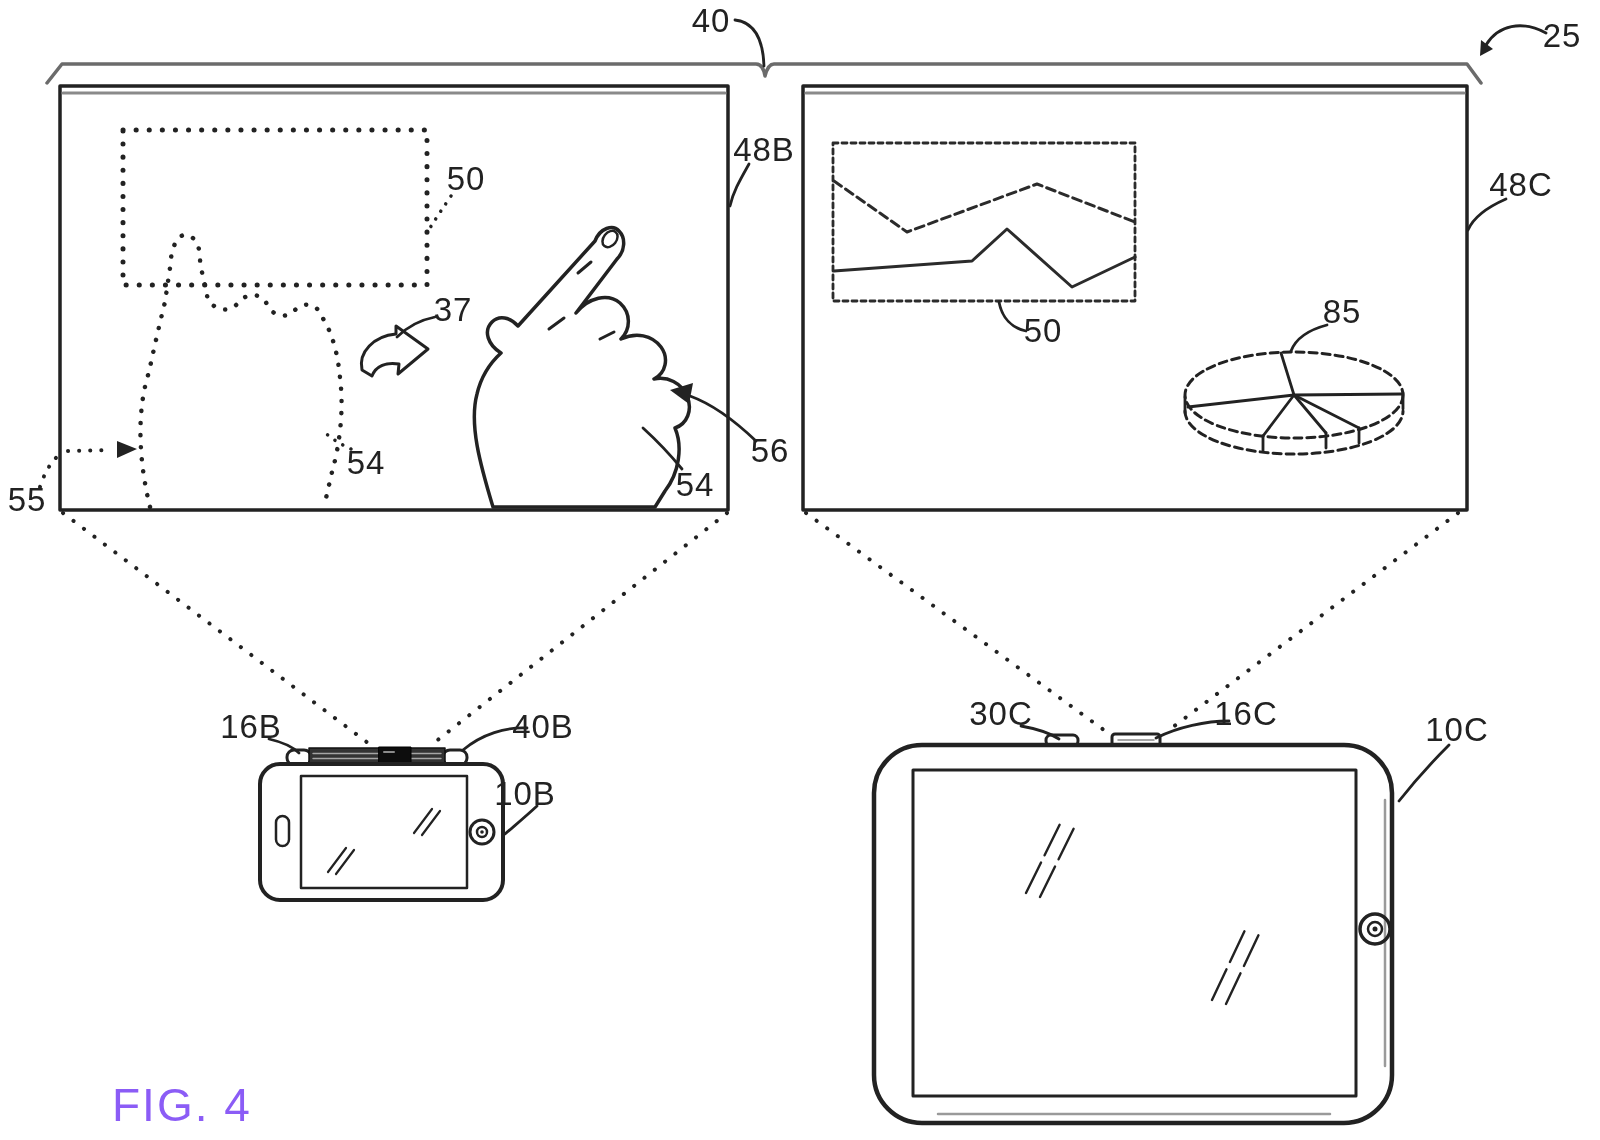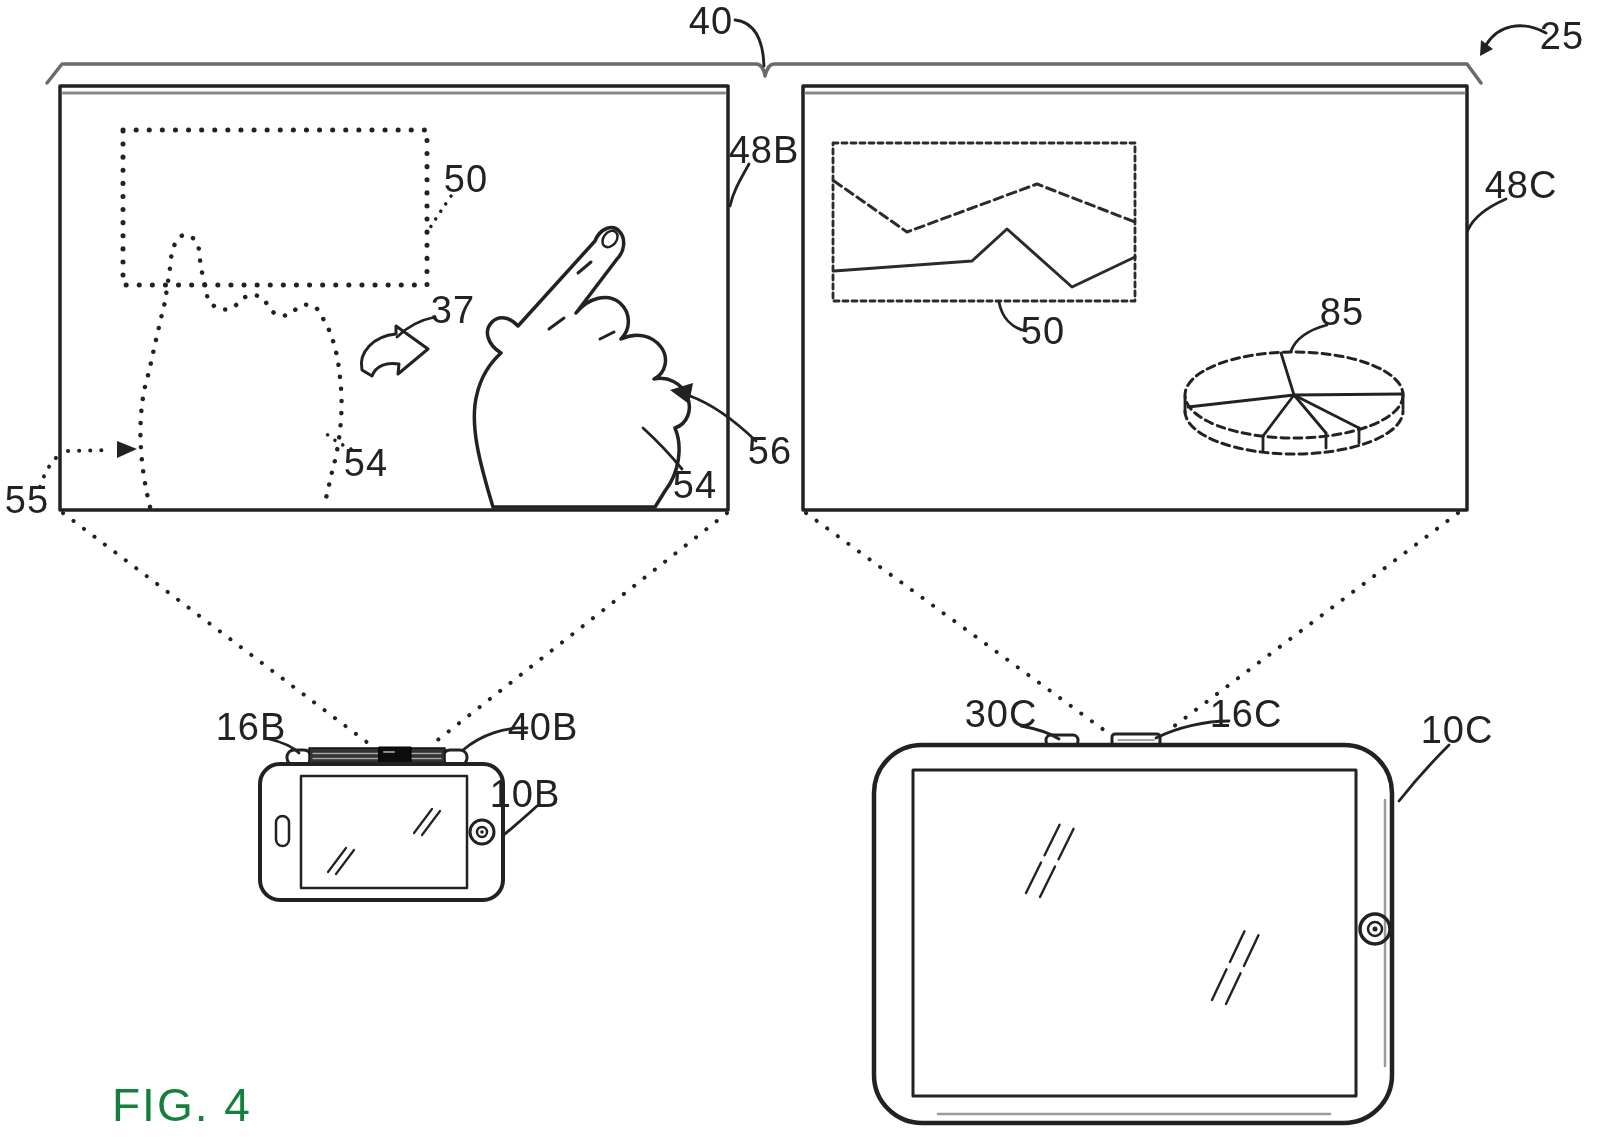--- a/index.html
+++ b/index.html
@@ -1,22 +1,22 @@
 <!DOCTYPE html>
 <html><head>
 <meta charset="utf-8">
 <style>
   html,body{margin:0;padding:0;background:#ffffff;}
   .stage{position:relative;width:1600px;height:1140px;background:#fff;overflow:hidden;
          font-family:"Liberation Sans", sans-serif;}
   svg.art{position:absolute;left:0;top:0;}
-  .ref{position:absolute;transform:translate(-50%,-50%);font-size:38px;font-weight:500;
+  .ref{position:absolute;transform:translate(-50%,-50%);font-size:33px;font-weight:500;
        color:#222;letter-spacing:1px;white-space:nowrap;}
   .caption{position:absolute;left:112px;top:1078px;font-size:46px;font-weight:400;
-           color:#15803d;letter-spacing:2px;}
+           color:#8b5cf6;letter-spacing:2px;}
 </style>
 </head>
 <body>
 
 <div class="stage">
 
 <svg class="art" width="1600" height="1140" viewBox="0 0 1600 1140" fill="none" stroke-linecap="round" stroke-linejoin="round">
 
   <g stroke="#6b6b6b" stroke-width="3.5">
     <path d="M 47,83 L 62,64 L 756,64 Q 763,64 765,76 Q 768,64 774,64 L 1467,64 L 1481,83"></path>

